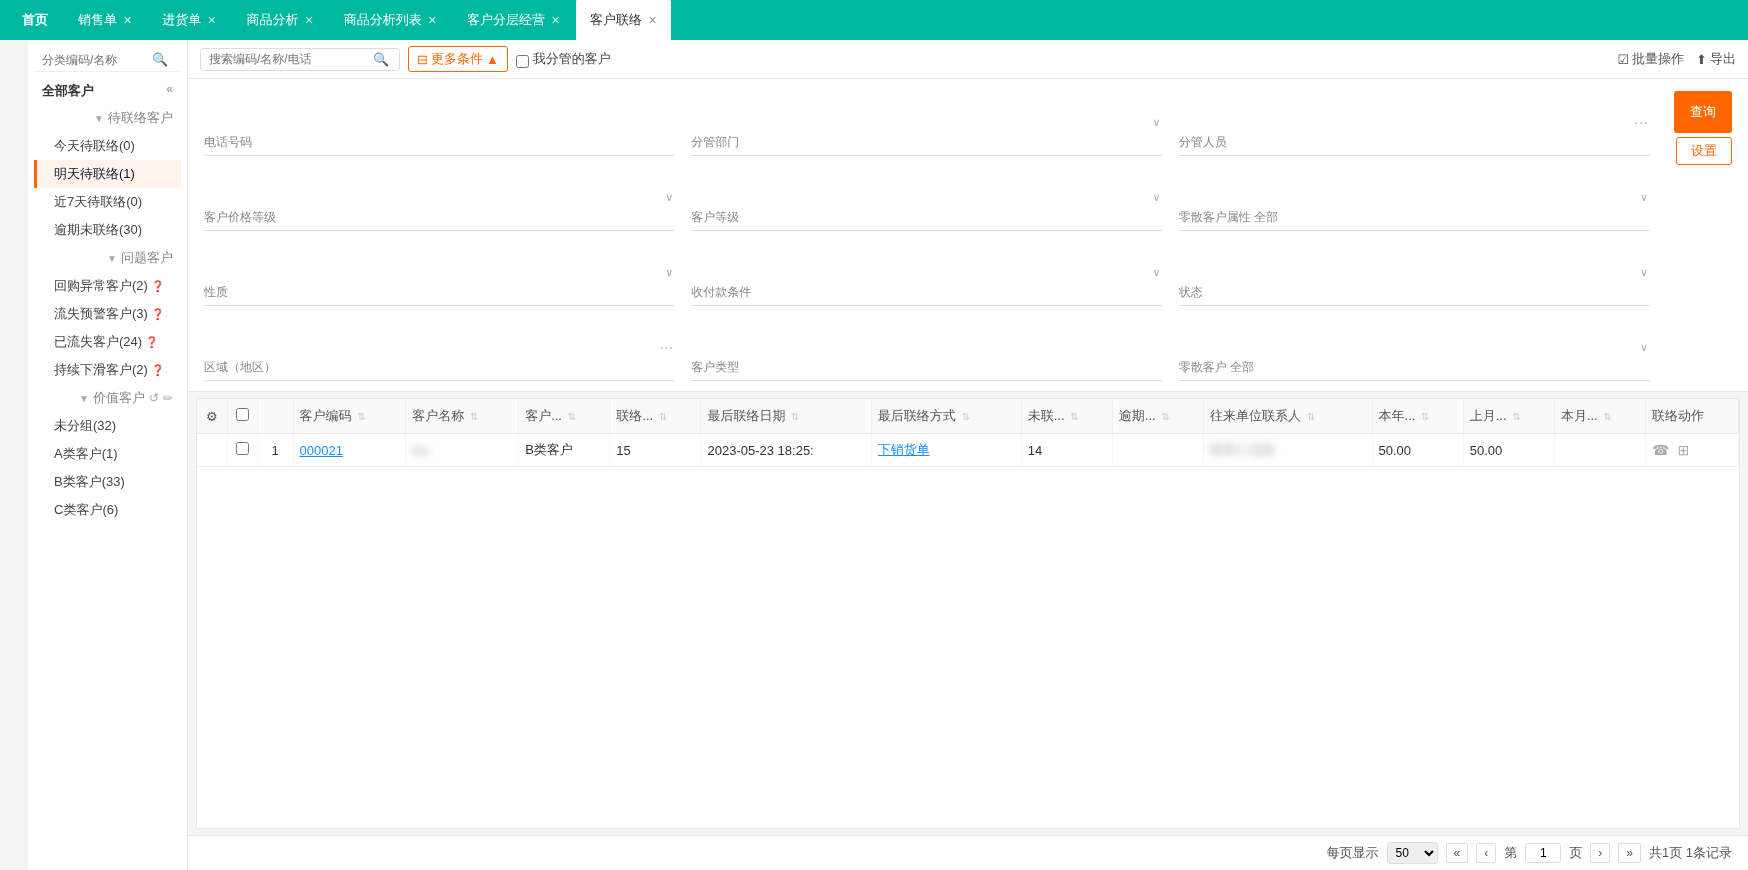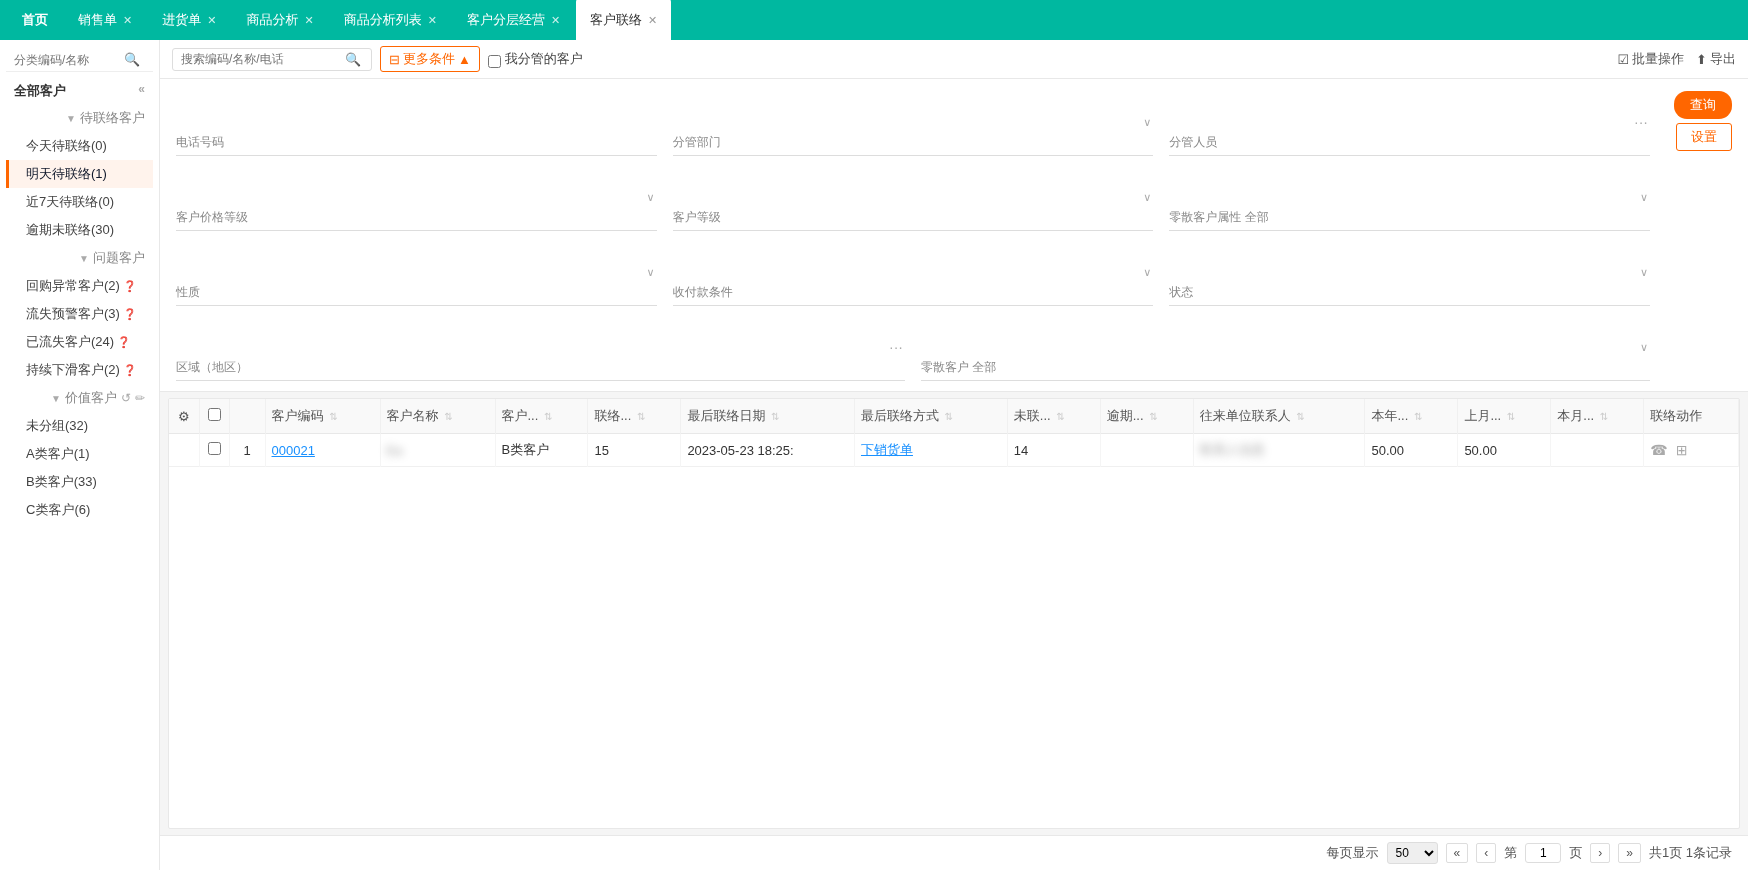--- a/index.html
+++ b/index.html
@@ -38,20 +38,21 @@
     }
 
     
     .sidebar {
       width: 160px;
       background: #fff;
       border-right: 1px solid #e8e8e8;
       padding: 8px 6px;
       overflow-y: auto;
       flex-shrink: 0;
+      margin-left: 28px;
     }
     .sidebar-search {
       display: flex;
       align-items: center;
       padding: 4px 8px;
       border-bottom: 1px solid #eee;
       margin-bottom: 4px;
     }
     .sidebar-search input {
       border: none;
@@ -210,22 +211,22 @@
       gap: 4px;
       align-items: flex-end;
       margin-left: 8px;
       align-self: flex-start;
       padding-top: 2px;
     }
     .btn-query {
       background: #f60;
       color: #fff;
       border: none;
-      border-radius: 13px;
-      padding: 5px 16px;
+      border-radius: 3px;
+      padding: 12px 16px;
       cursor: pointer;
       font-size: 13px;
       white-space: nowrap;
     }
     .btn-setting {
       background: #fff;
       color: #f60;
       border: 1px solid #f60;
       border-radius: 3px;
       padding: 4px 14px;
@@ -500,20 +501,23 @@
             <div class="filter-field wide">
               <label>状态</label>
               <span class="dropdown-arrow">∨</span>
             </div>
           </div>
 
           <div class="filter-row">
             <div class="filter-field wide">
               <label>区域（地区）</label>
               <span class="dots">···</span>
+            </div>
+            <div class="filter-field wide">
+              <label>客户类型</label>
             </div>
             <div class="filter-field wide">
               <label>零散客户 全部</label>
               <span class="dropdown-arrow">∨</span>
             </div>
           </div>
         </div>
         <div class="filter-actions">
           <button class="btn-query">查询</button>
           <button class="btn-setting">设置</button>

